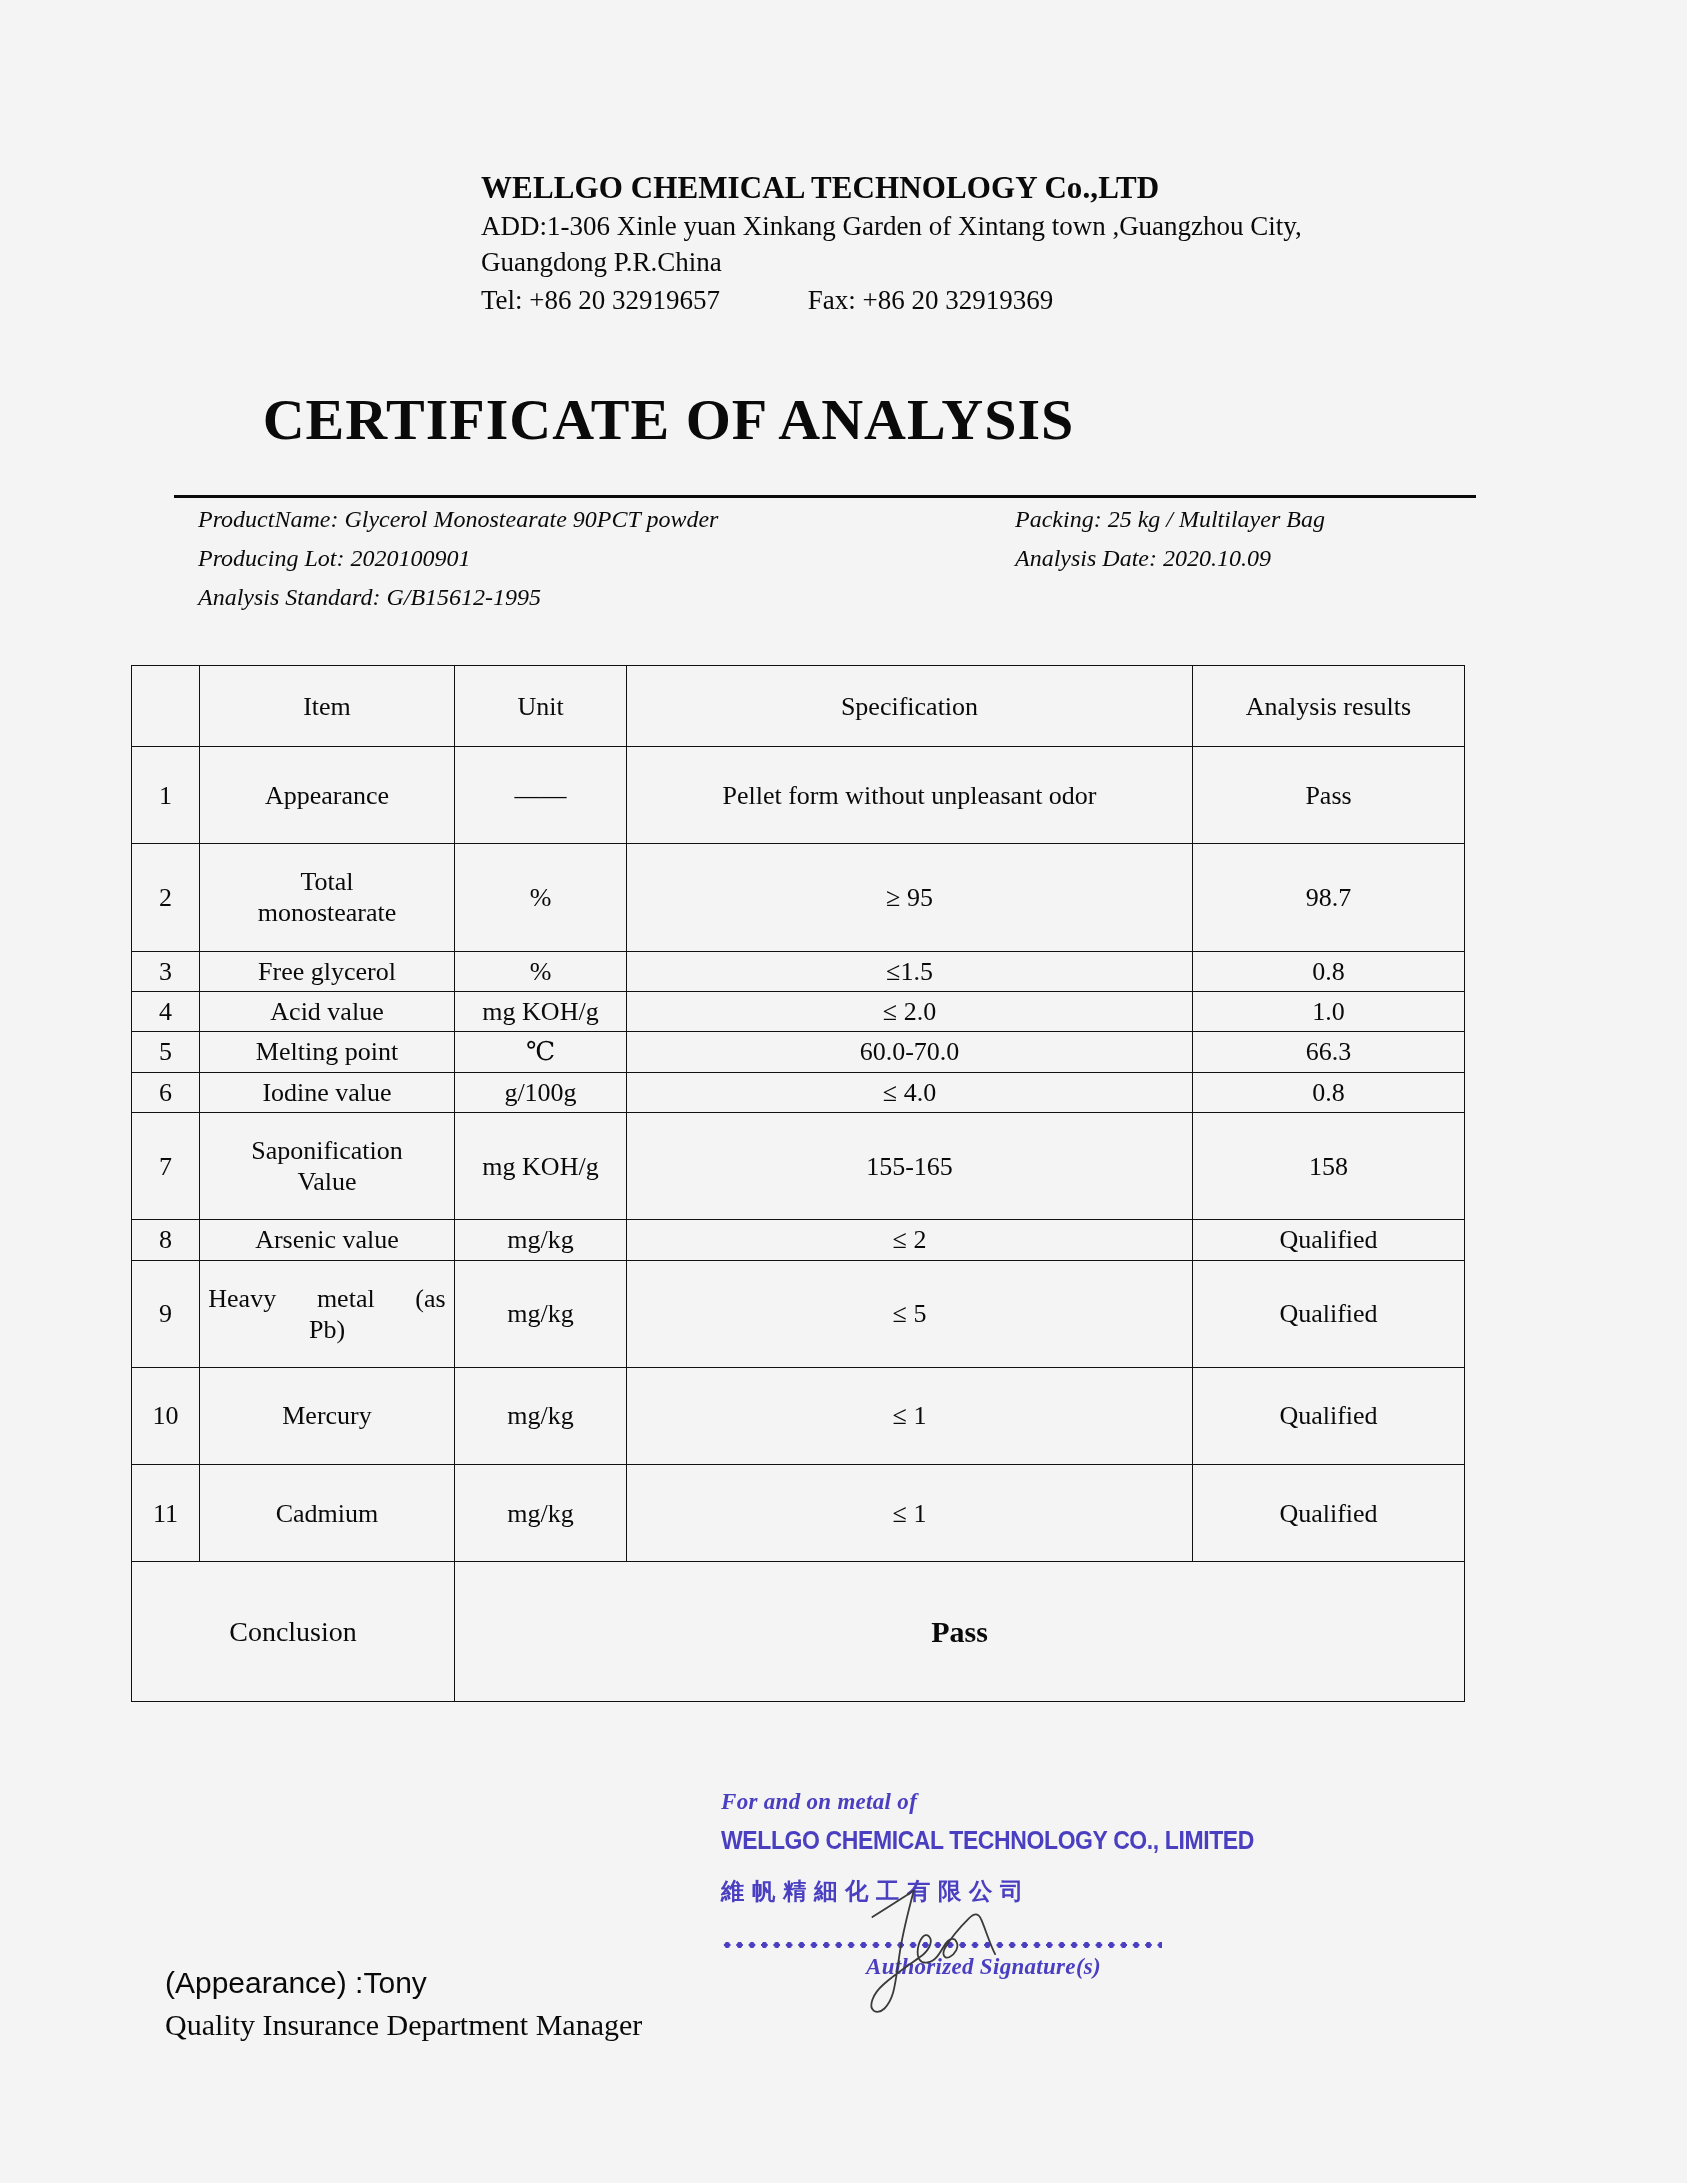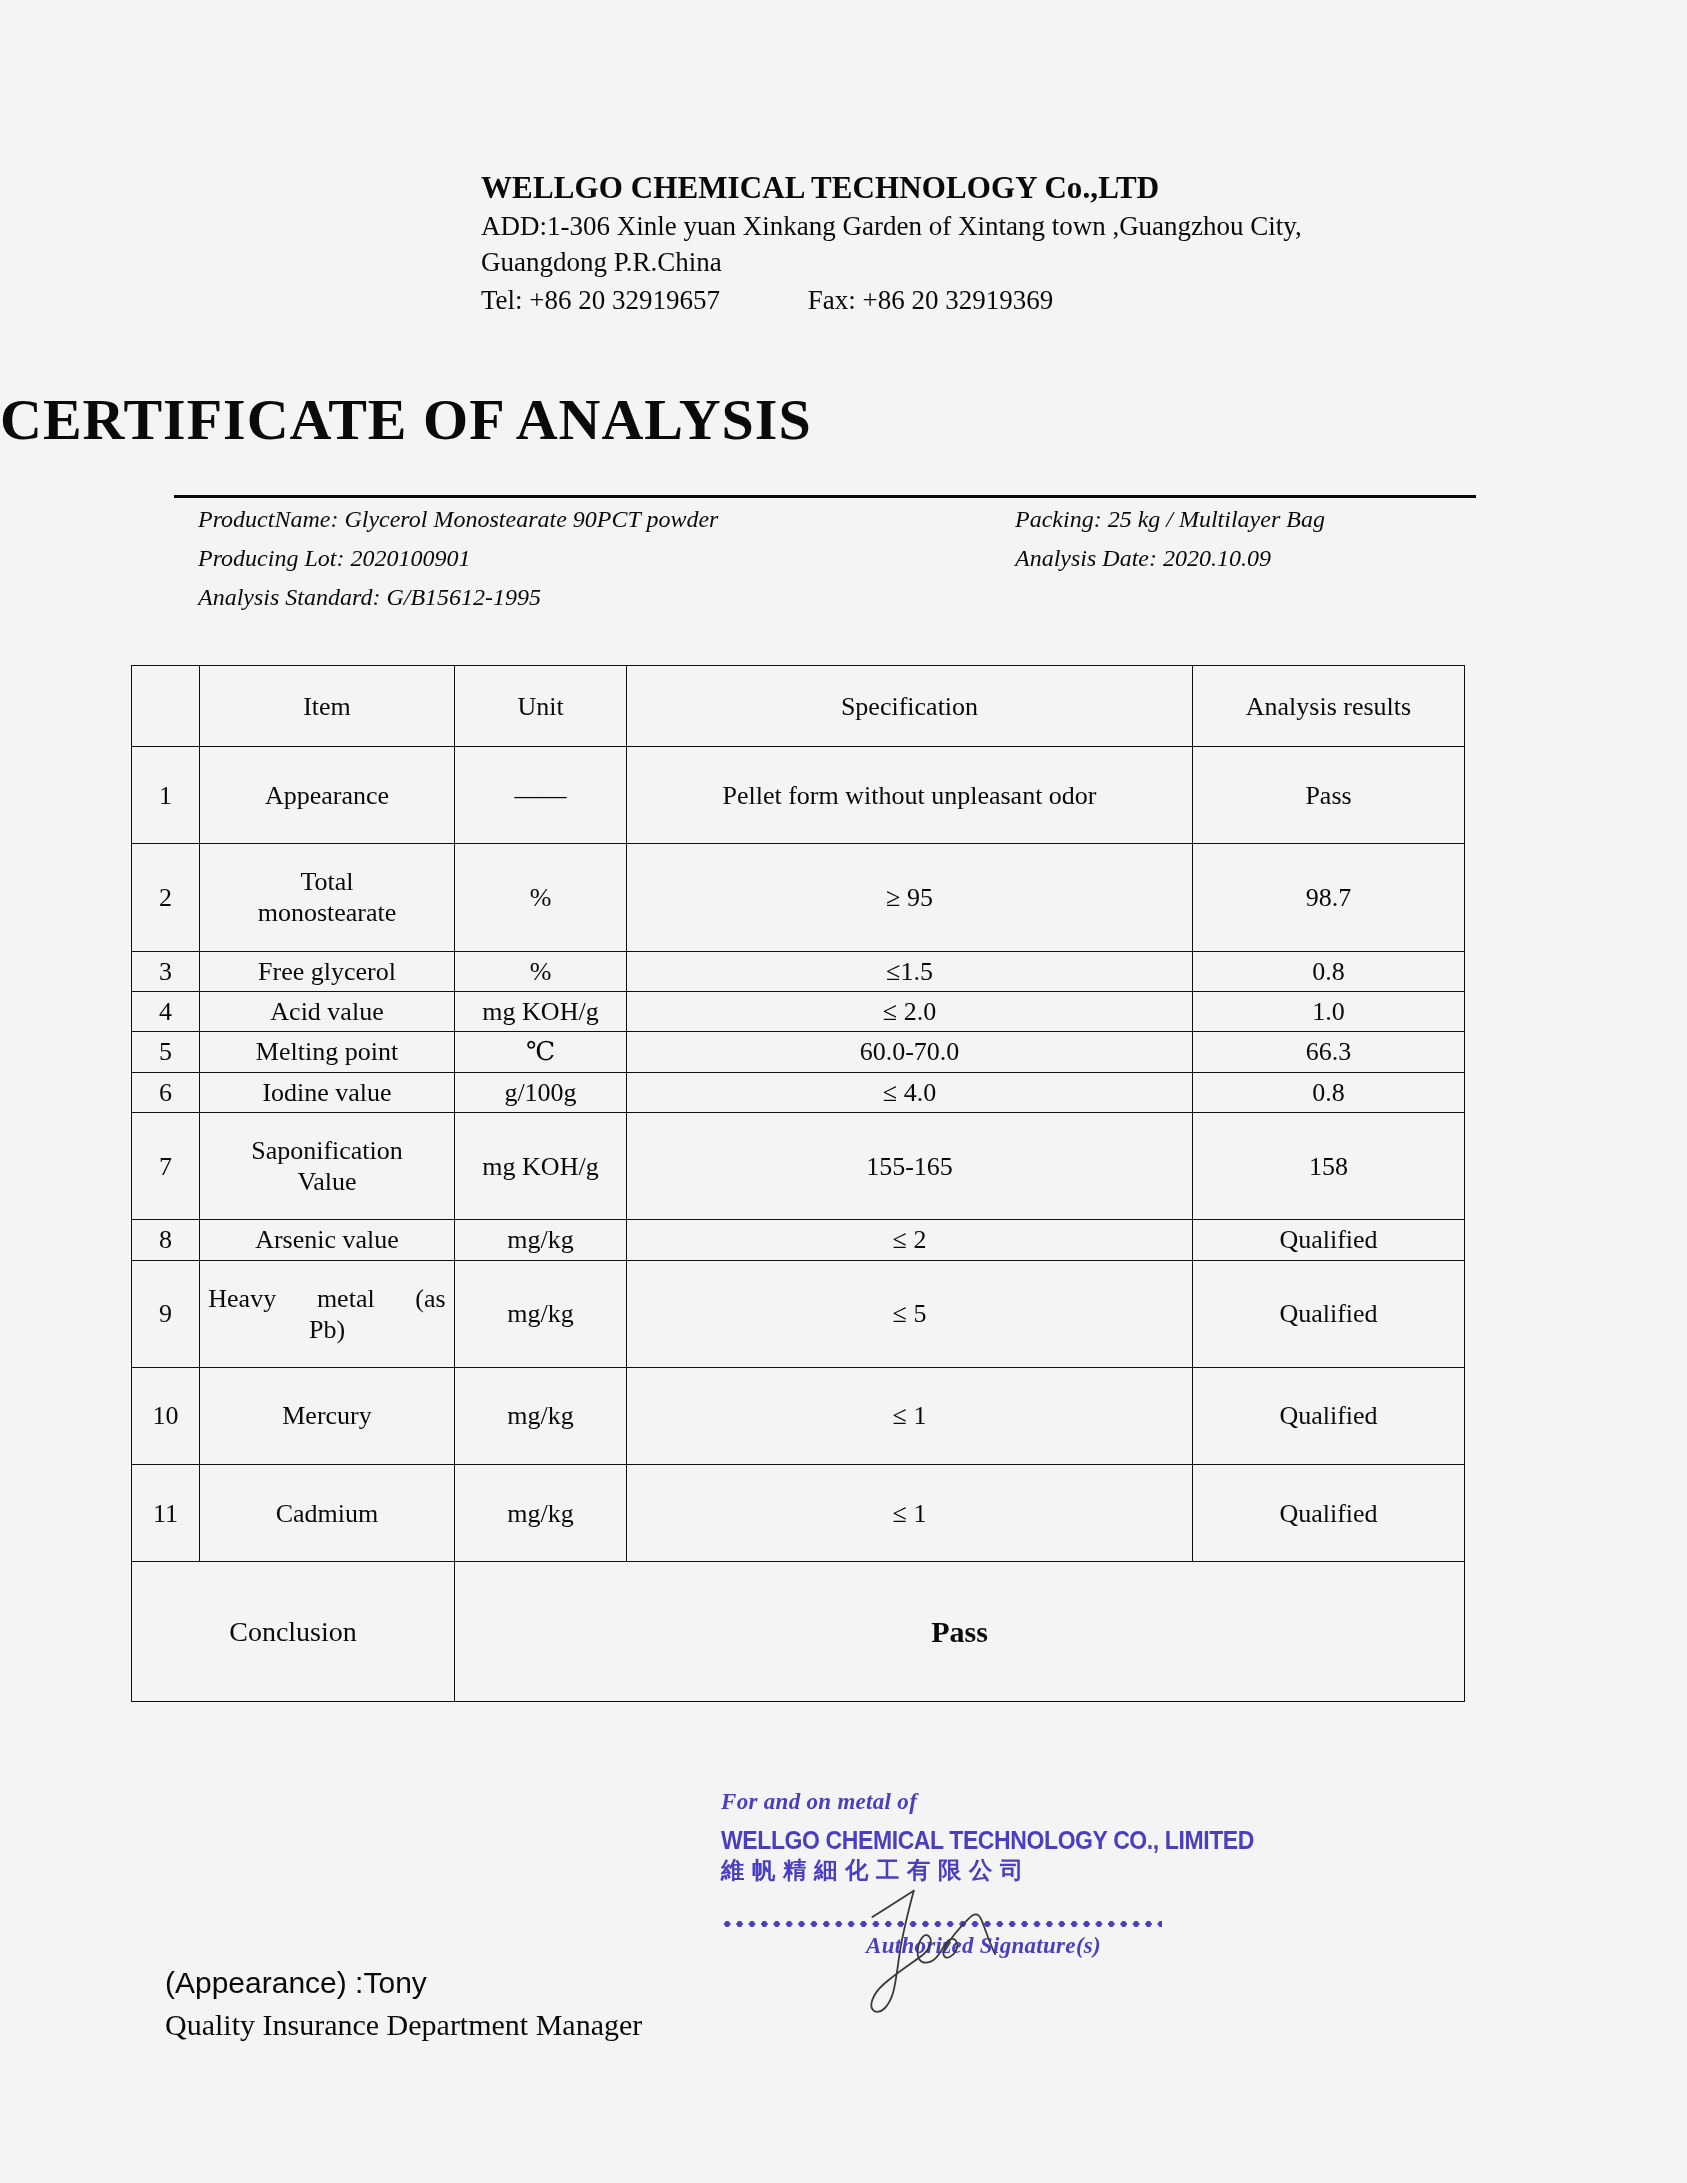--- a/index.html
+++ b/index.html
@@ -76,21 +76,21 @@
     display: inline-block;
     margin-left: 81px;
   }
 
   
   .doc-title {
     position: absolute;
     left: 0;
     top: 386px;
     width: 1337px;
-    text-align: left;
+    text-align: center;
     font-weight: bold;
     font-size: 58px;
     letter-spacing: 1px;
   }
 
   
   .meta-rule {
     position: absolute;
     left: 174px;
     top: 495px;
@@ -198,21 +198,21 @@
     line-height: 1;
     transform: scaleY(1.12);
     transform-origin: left top;
   }
   .stamp-line3 {
     font-family: "DejaVu Sans", sans-serif;
     font-weight: bold;
     font-size: 23.4px;
     letter-spacing: 7.6px;
     white-space: nowrap;
-    margin-top: 8px;
+    margin-top: 29px;
     line-height: 1;
   }
   .stamp-dots {
     margin-top: 39px;
     width: 441px;
     height: 6.2px;
     background-image: radial-gradient(circle, #4a3fc0 45%, rgba(0,0,0,0) 47%);
     background-size: 12.4px 6.2px;
     background-repeat: repeat-x;
   }

